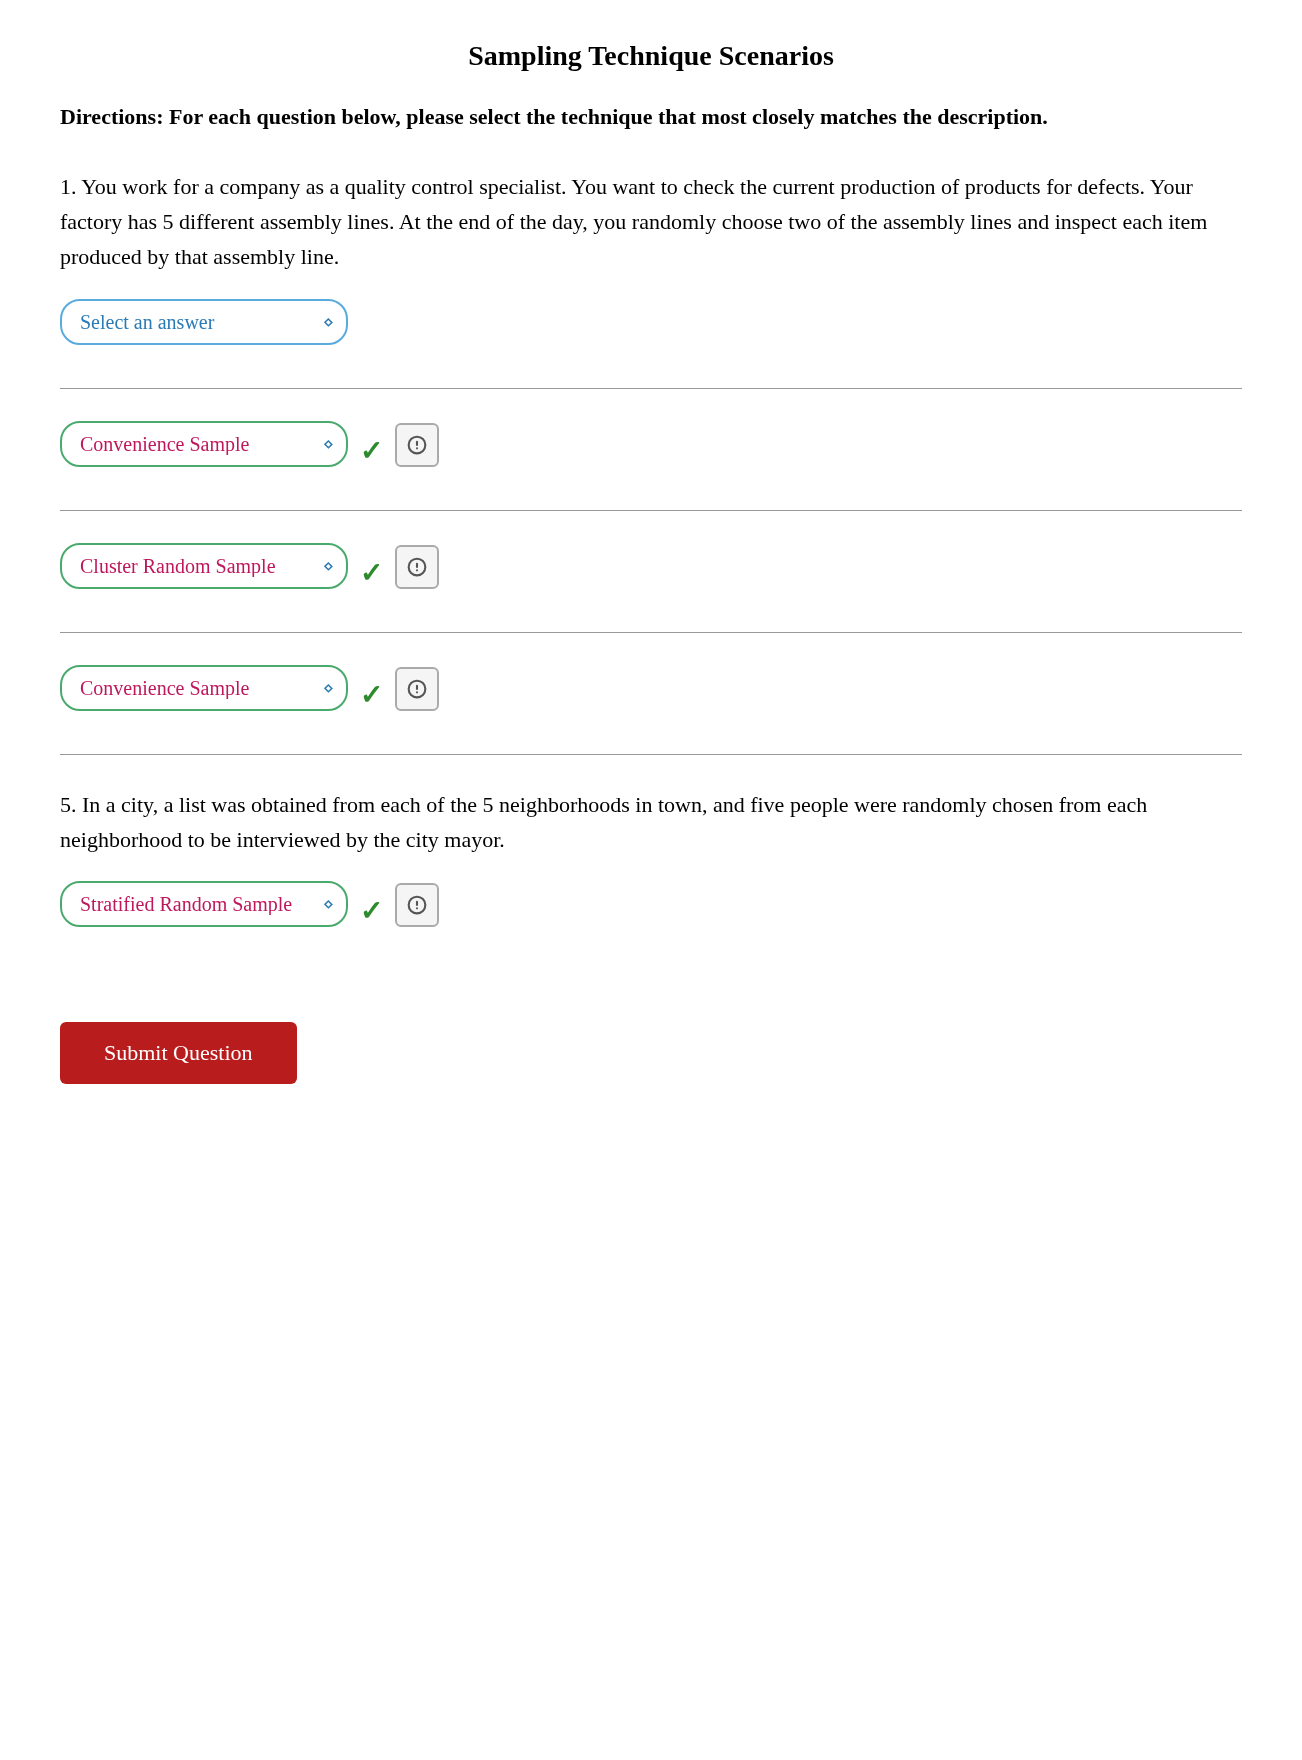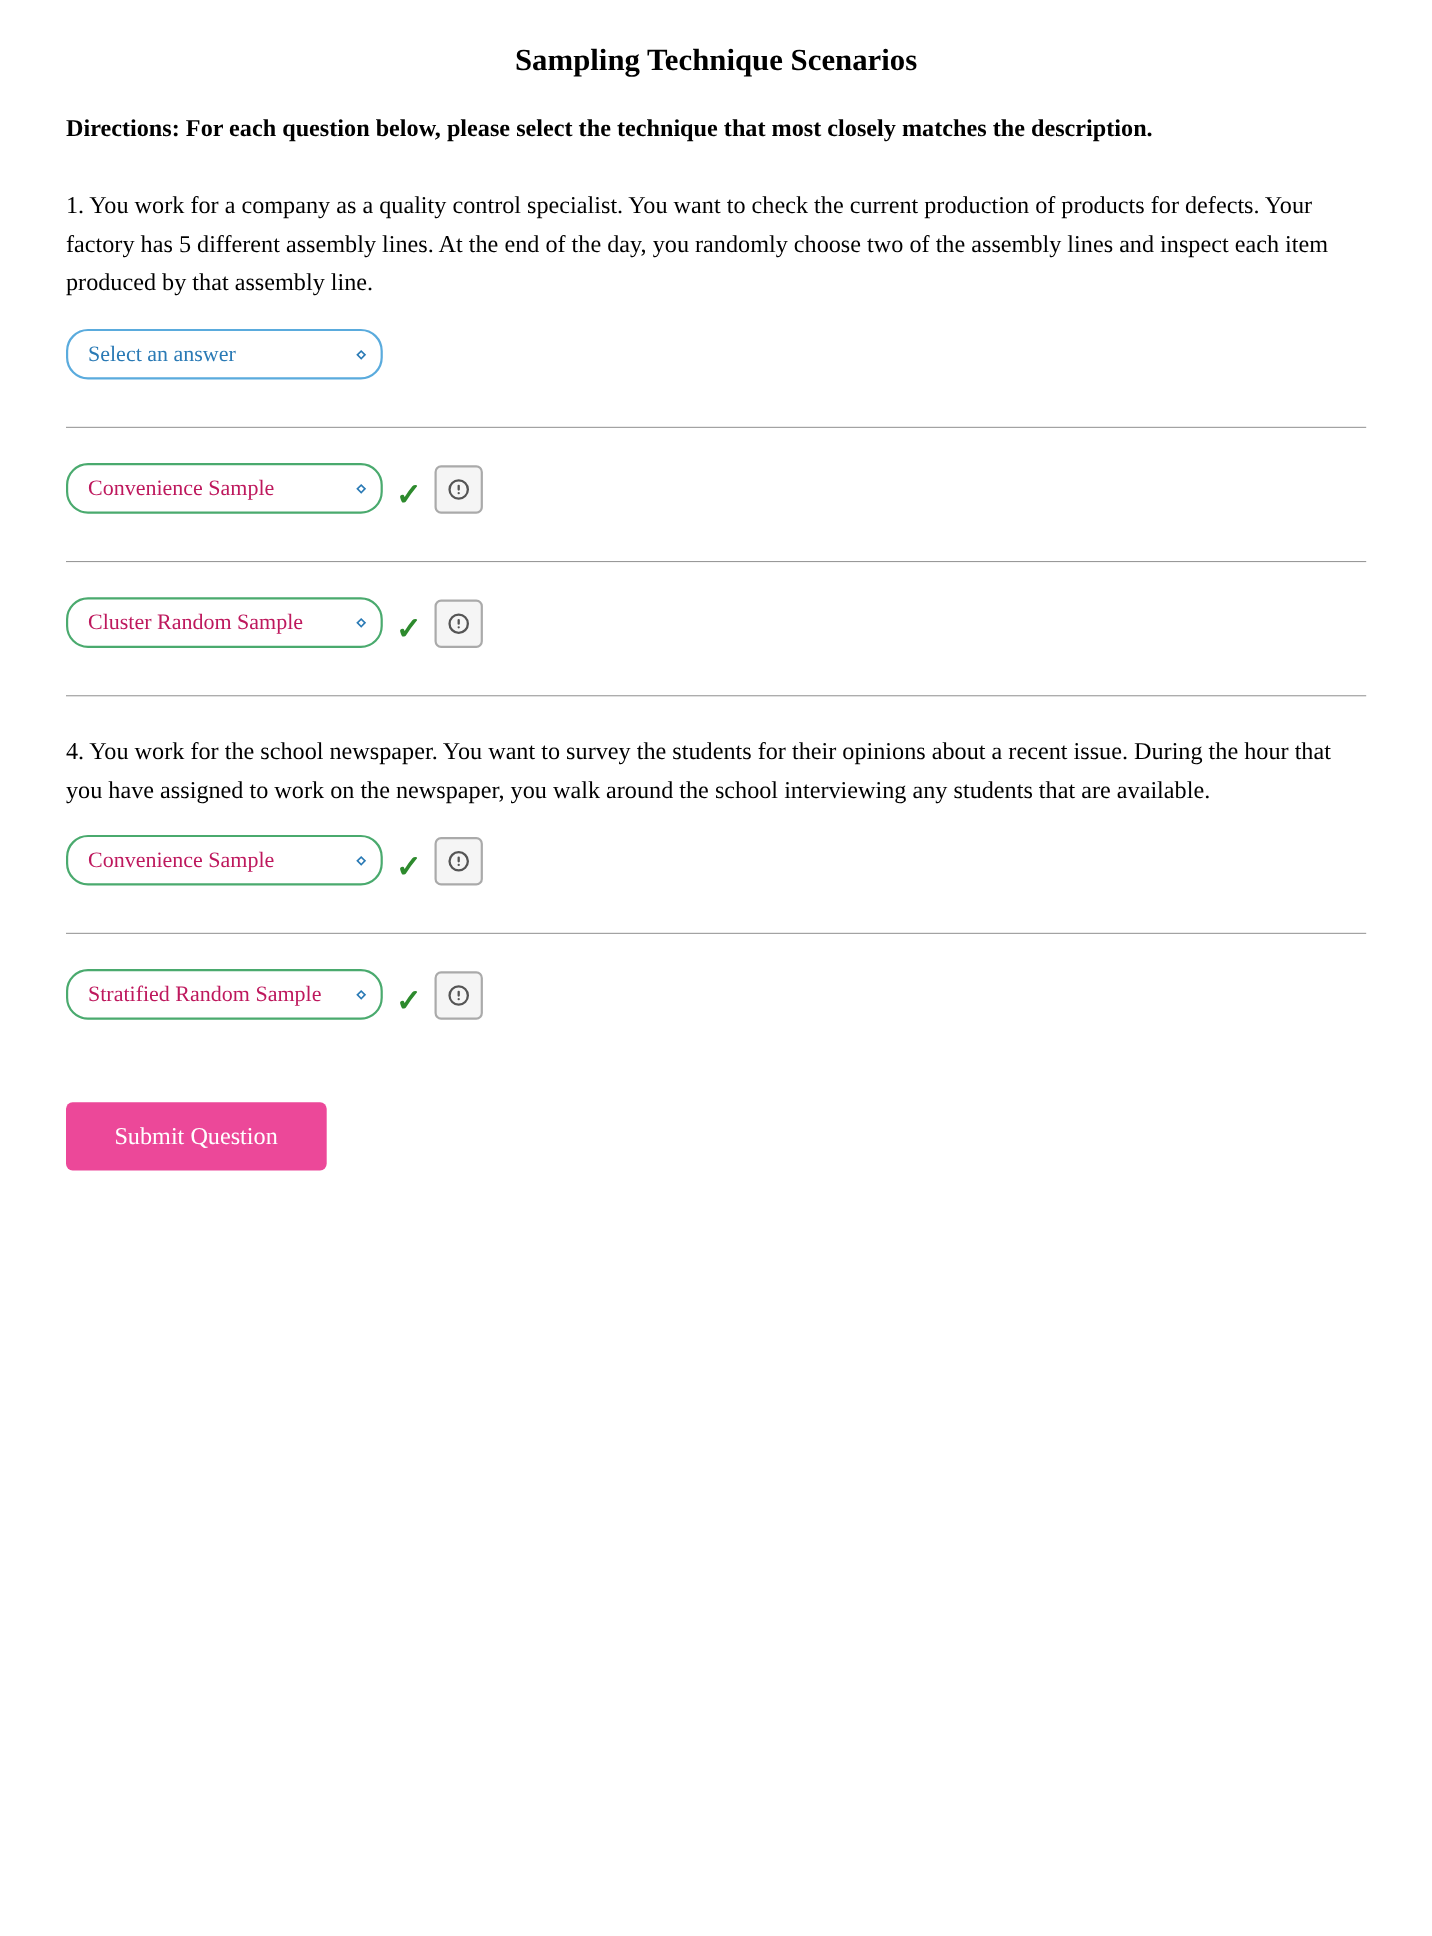--- a/index.html
+++ b/index.html
@@ -106,27 +106,28 @@
       background: #f5f5f5;
       display: flex;
       align-items: center;
       justify-content: center;
       cursor: pointer;
       font-size: 18px;
       color: #333;
     }
 
     .submit-btn {
-      background: #ec4899;
+      background: #b91c1c;
       color: white;
       border: none;
       padding: 18px 44px;
       font-size: 22px;
       border-radius: 6px;
       cursor: pointer;
+      margin-top: 20px;
       font-family: Georgia, serif;
     }
 
     
     .select-wrapper.pending .answer-select {
       border: 2px solid #5aabdd;
       color: #2a7ab5;
     }
   </style>
 </head>
@@ -164,34 +165,34 @@
         <button class="info-button">
           <svg width="20" height="20" viewBox="0 0 24 24" fill="none" stroke="#555" stroke-width="2.5" stroke-linecap="round" stroke-linejoin="round">
             <circle cx="12" cy="12" r="10"></circle>
             <line x1="12" y1="8" x2="12" y2="12"></line>
             <line x1="12" y1="16" x2="12.01" y2="16"></line>
           </svg>
         </button>
       </div>
     </div>
     <div class="question-block">
-      <p class="question-text">4. You work for the school newspaper. You want to survey the students for their opinions about a recent issue. During the hour that you have assigned to work on the newspaper, you walk around the school interviewing any students that are available.</p>
       <div class="answer-row">
         <div class="select-wrapper"><select class="answer-select"><option value="">Select an answer</option><option value="Simple Random Sample">Simple Random Sample</option><option value="Systematic Random Sample">Systematic Random Sample</option><option value="Stratified Random Sample">Stratified Random Sample</option><option value="Cluster Random Sample">Cluster Random Sample</option><option value="Convenience Sample" selected="">Convenience Sample</option><option value="Voluntary Response Sample">Voluntary Response Sample</option></select></div>
         <span class="check-icon">✓</span>
         <button class="info-button">
           <svg width="20" height="20" viewBox="0 0 24 24" fill="none" stroke="#555" stroke-width="2.5" stroke-linecap="round" stroke-linejoin="round">
             <circle cx="12" cy="12" r="10"></circle>
             <line x1="12" y1="8" x2="12" y2="12"></line>
             <line x1="12" y1="16" x2="12.01" y2="16"></line>
           </svg>
         </button>
       </div>
     </div>
     <div class="question-block">
+      <p class="question-text">5. In a city, a list was obtained from each of the 5 neighborhoods in town, and five people were randomly chosen from each neighborhood to be interviewed by the city mayor.</p>
       <div class="answer-row">
         <div class="select-wrapper"><select class="answer-select"><option value="">Select an answer</option><option value="Simple Random Sample">Simple Random Sample</option><option value="Systematic Random Sample">Systematic Random Sample</option><option value="Stratified Random Sample" selected="">Stratified Random Sample</option><option value="Cluster Random Sample">Cluster Random Sample</option><option value="Convenience Sample">Convenience Sample</option><option value="Voluntary Response Sample">Voluntary Response Sample</option></select></div>
         <span class="check-icon">✓</span>
         <button class="info-button">
           <svg width="20" height="20" viewBox="0 0 24 24" fill="none" stroke="#555" stroke-width="2.5" stroke-linecap="round" stroke-linejoin="round">
             <circle cx="12" cy="12" r="10"></circle>
             <line x1="12" y1="8" x2="12" y2="12"></line>
             <line x1="12" y1="16" x2="12.01" y2="16"></line>
           </svg>
         </button>

